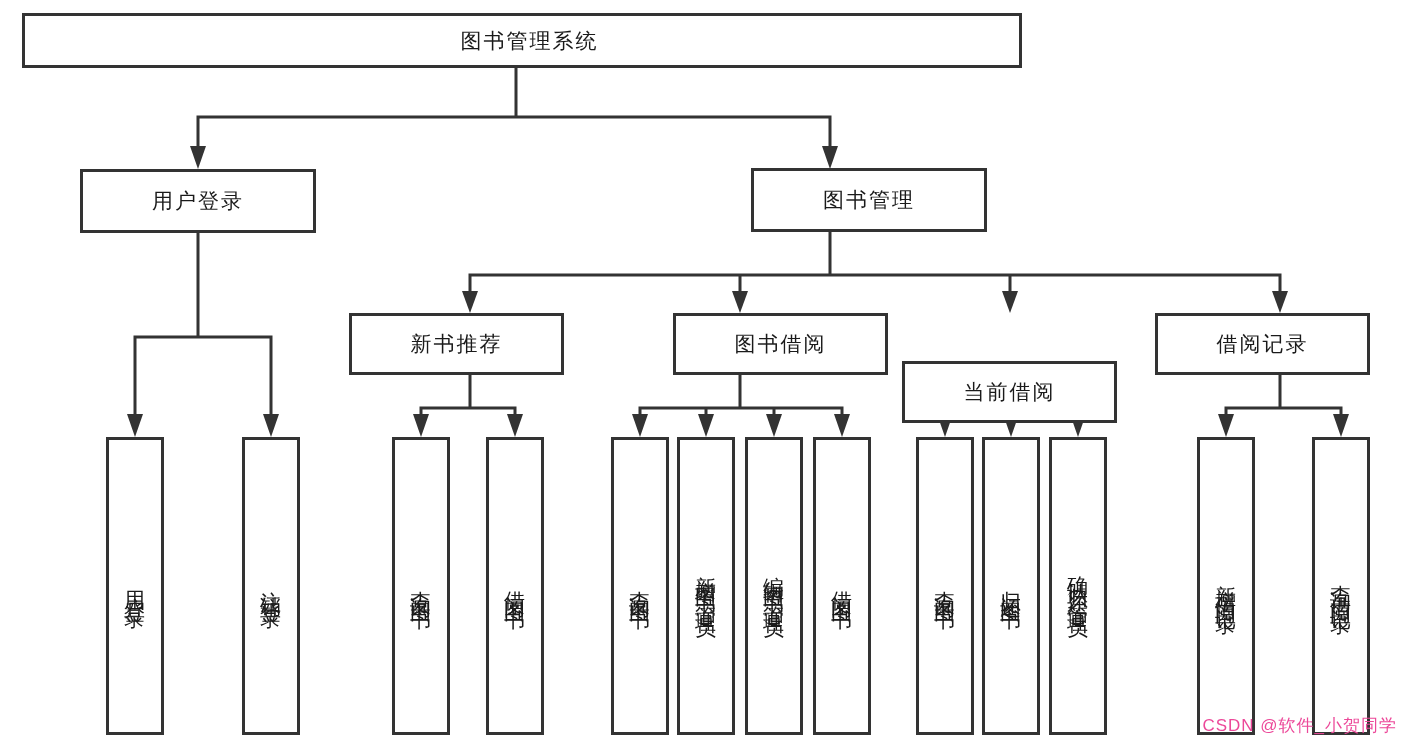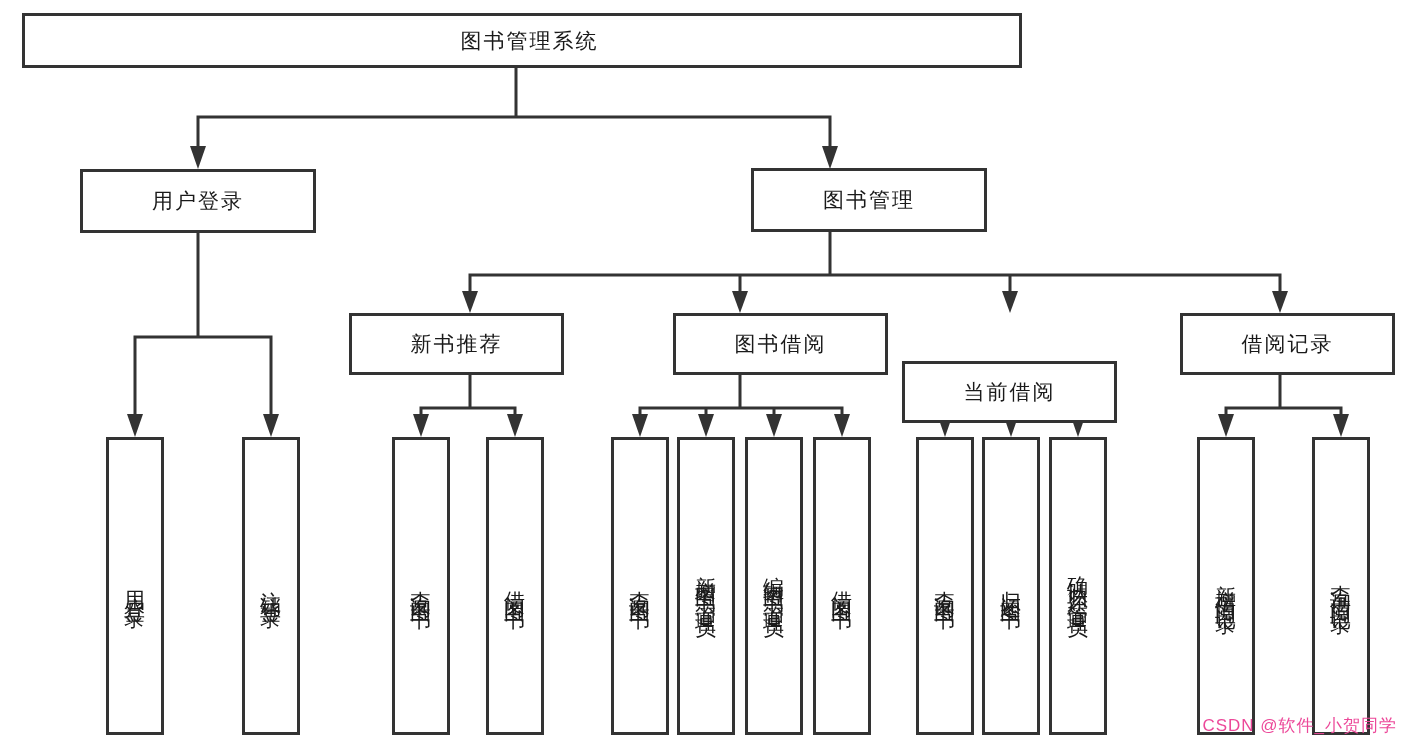--- a/index.html
+++ b/index.html
@@ -110,21 +110,21 @@
 
   <div class="node l3-box" style="left:349px; top:313px;">
     <span class="hlabel">新书推荐</span>
   </div>
   <div class="node l3-box" style="left:632px; top:313px;margin-left:41px;">
     <span class="hlabel">图书借阅</span>
   </div>
   <div class="node l3-box" style="left:902px; top:313px;margin-top:48px;">
     <span class="hlabel">当前借阅</span>
   </div>
-  <div class="node l3-box" style="left:1180px; top:313px;text-align:right;">
+  <div class="node l3-box" style="left:1155px; top:313px;text-align:right;">
     <span class="hlabel">借阅记录</span>
   </div>
 
   <div class="node leaf" style="left:106px;">
     <span class="vlabel">用户登录</span>
   </div>
   <div class="node leaf" style="left:242px;">
     <span class="vlabel">注销登录</span>
   </div>
 

